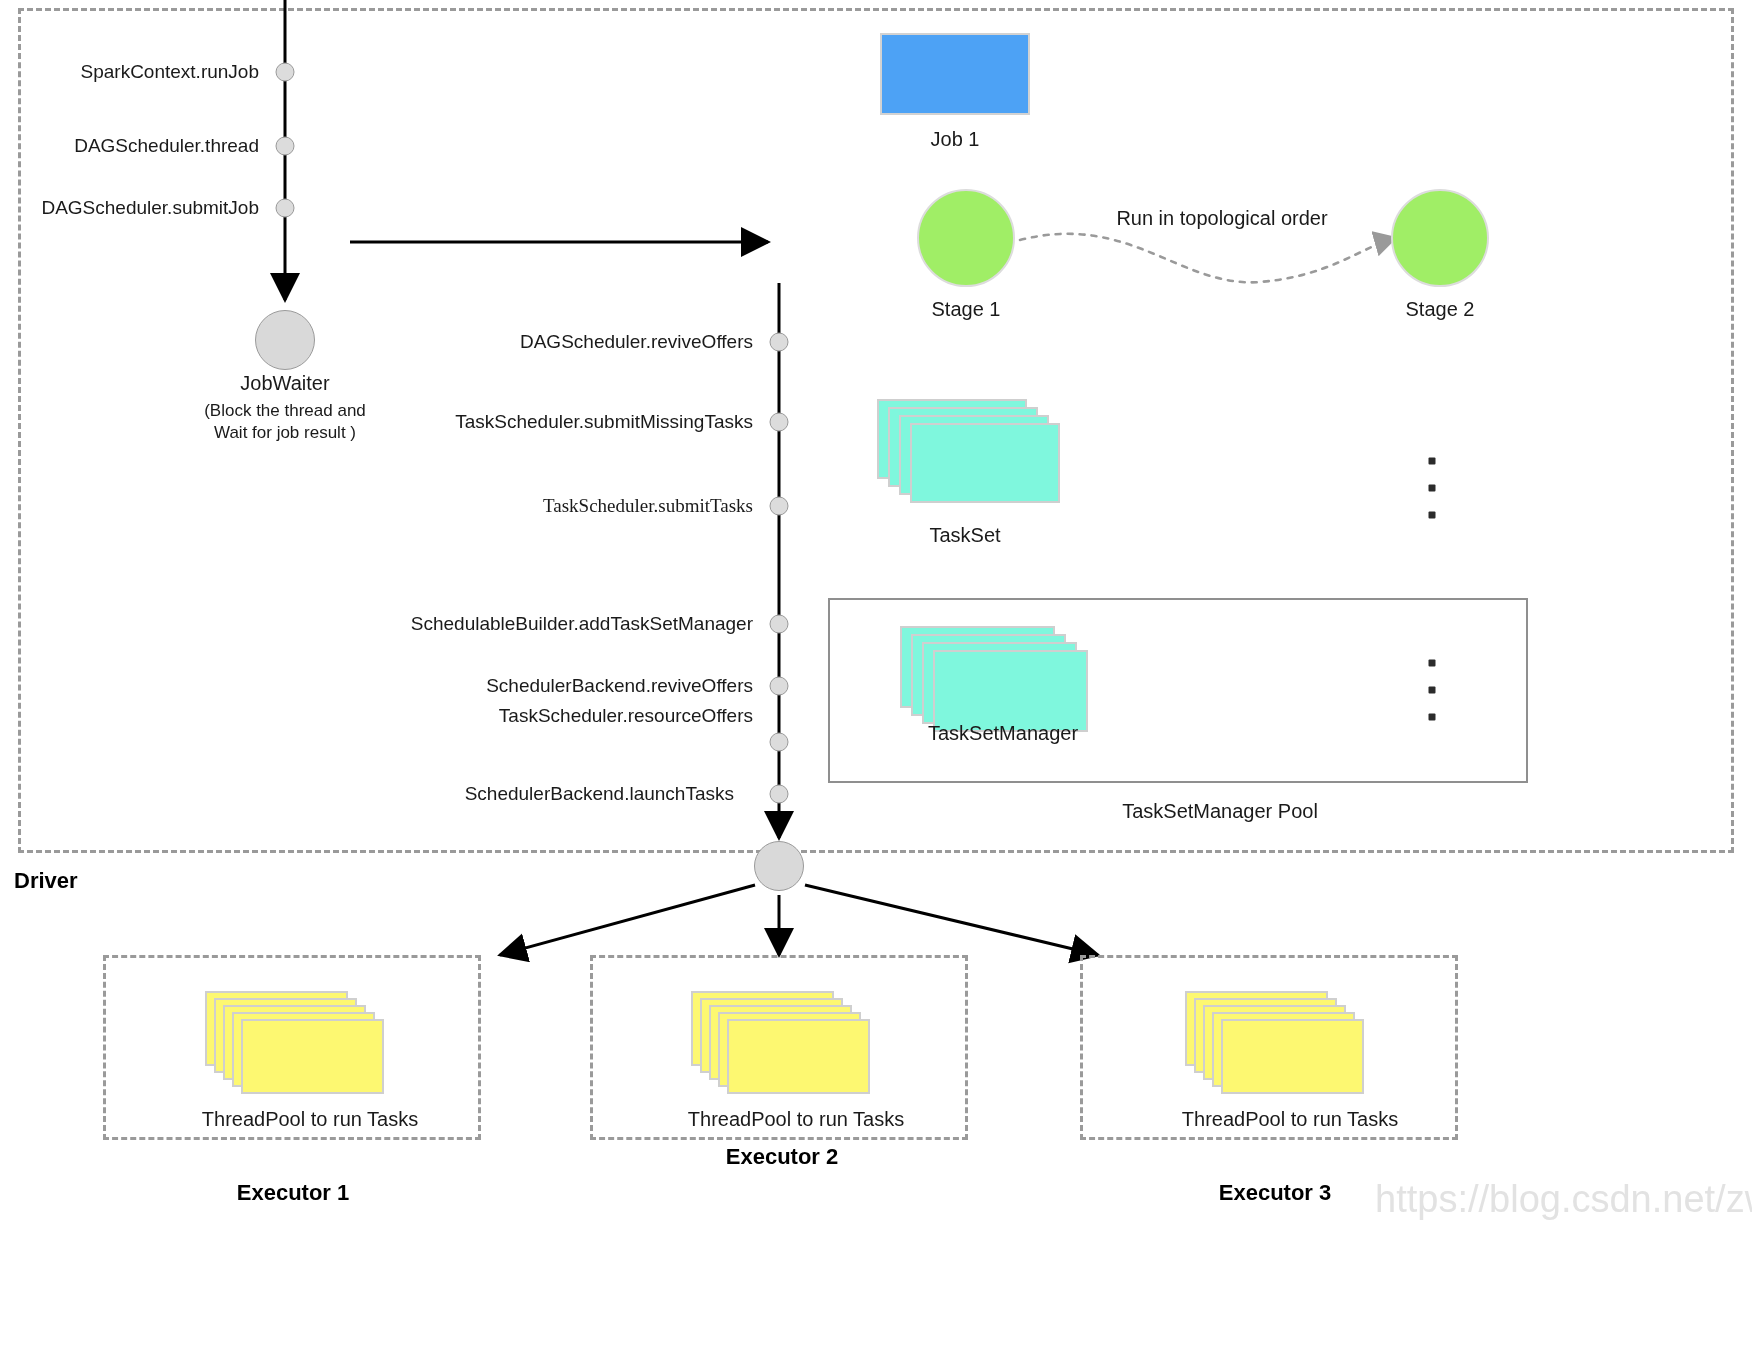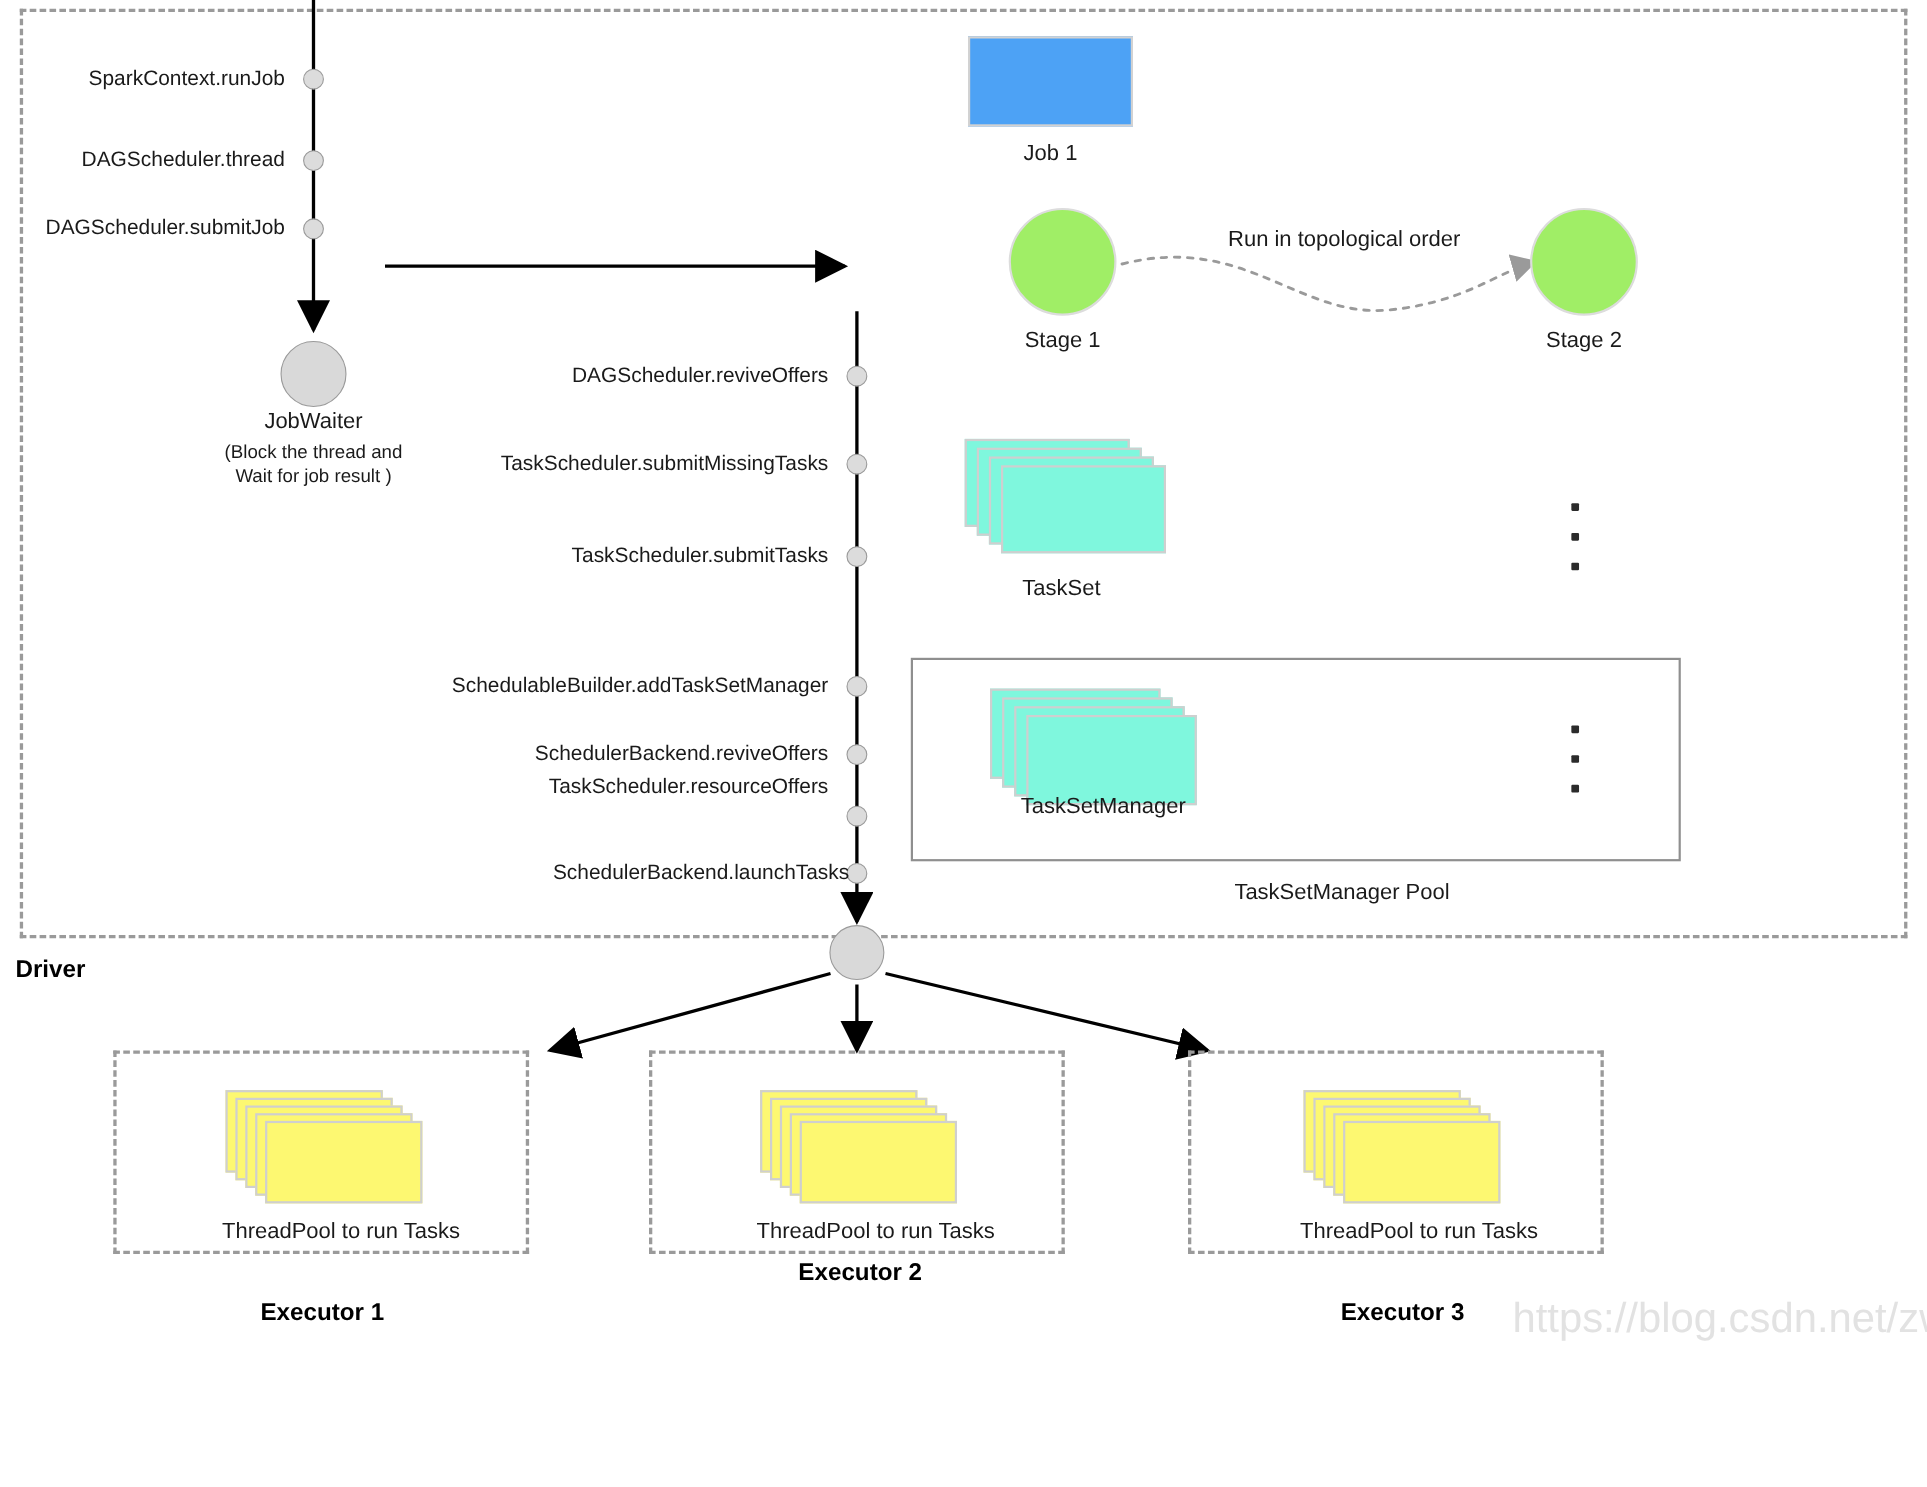--- a/index.html
+++ b/index.html
@@ -86,33 +86,33 @@
   <div class="caption sub" style="left:285px;top:400px;">(Block the thread and</div>
   <div class="caption sub" style="left:285px;top:422px;">Wait for job result )</div>
 
   <div class="dot" style="left:779px;top:342px;"></div>
   <div class="lbl r" style="left:753px;top:342px;">DAGScheduler.reviveOffers</div>
 
   <div class="dot" style="left:779px;top:422px;"></div>
   <div class="lbl r" style="left:753px;top:422px;">TaskScheduler.submitMissingTasks</div>
 
   <div class="dot" style="left:779px;top:506px;"></div>
-  <div class="lbl r" style="left:753px;top:506px;">TaskScheduler.submitTasks</div>
+  <div class="lbl r" style="left:753px;top:506px;font-family:Liberation Serif, serif;">TaskScheduler.submitTasks</div>
 
   <div class="dot" style="left:779px;top:624px;"></div>
   <div class="lbl r" style="left:753px;top:624px;">SchedulableBuilder.addTaskSetManager</div>
 
   <div class="dot" style="left:779px;top:686px;"></div>
   <div class="lbl r" style="left:753px;top:686px;">SchedulerBackend.reviveOffers</div>
 
   <div class="dot" style="left:779px;top:742px;"></div>
   <div class="lbl r" style="left:753px;top:716px;">TaskScheduler.resourceOffers</div>
 
   <div class="dot" style="left:779px;top:794px;"></div>
-  <div class="lbl r" style="left:772px;top:794px;text-align:right;">SchedulerBackend.launchTasks</div>
+  <div class="lbl r" style="left:734px;top:794px;text-align:right;">SchedulerBackend.launchTasks</div>
 
   <div class="node-circle" style="left:779px;top:866px;width:48px;height:48px;"></div>
 
   <div class="boxshape jobbox" style="left:955px;top:33px;"></div>
   <div class="caption" style="left:955px;top:128px;">Job 1</div>
 
   <div class="greencircle" style="left:966px;top:238px;"></div>
   <div class="caption" style="left:966px;top:298px;">Stage 1</div>
 
   <div class="greencircle" style="left:1440px;top:238px;"></div>

